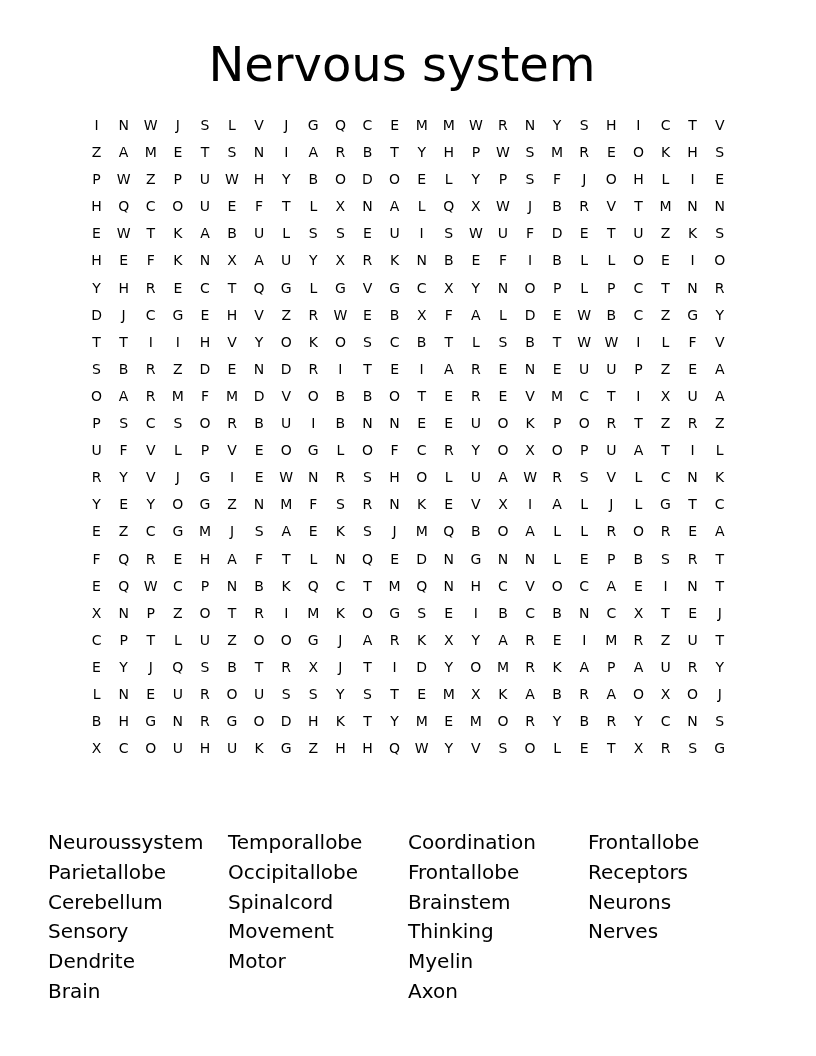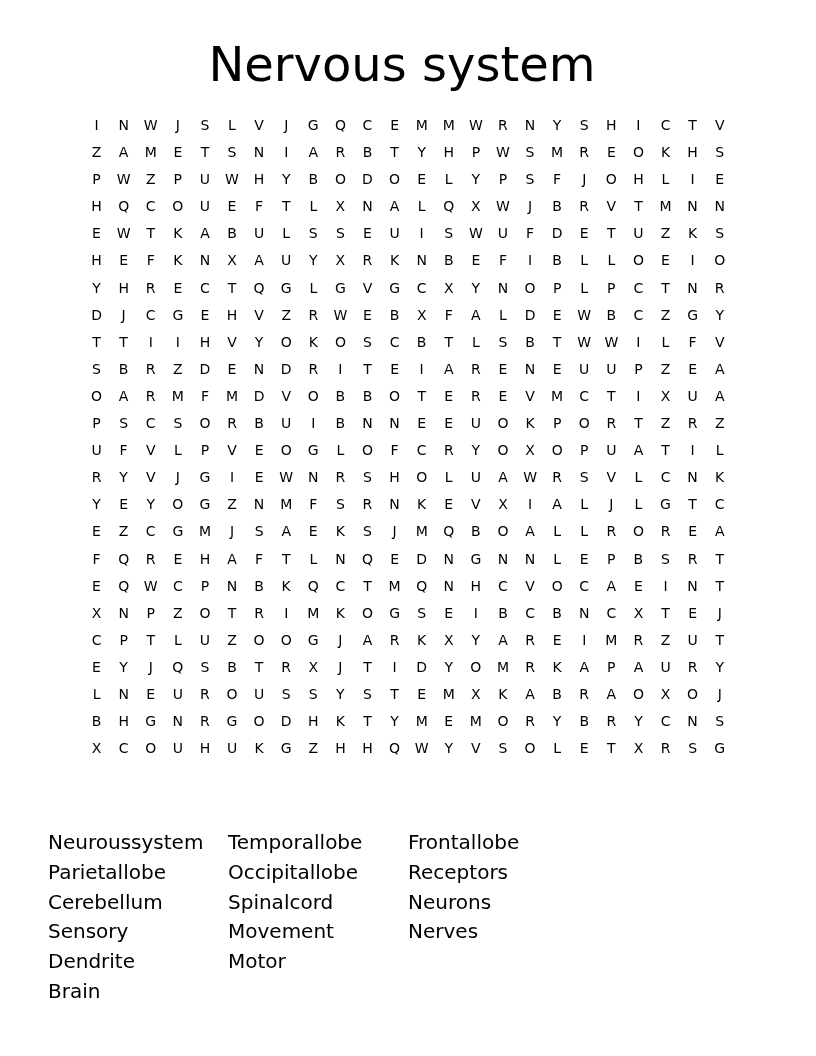--- a/index.html
+++ b/index.html
@@ -605,18 +605,26 @@
       <div class="word">Brain</div>
     </div>
     <div class="col">
       <div class="word">Temporallobe</div>
       <div class="word">Occipitallobe</div>
       <div class="word">Spinalcord</div>
       <div class="word">Movement</div>
       <div class="word">Motor</div>
     </div>
     <div class="col">
+      <div class="word">Coordination</div>
+      <div class="word">Frontallobe</div>
+      <div class="word">Brainstem</div>
+      <div class="word">Thinking</div>
+      <div class="word">Myelin</div>
+      <div class="word">Axon</div>
+    </div>
+    <div class="col">
       <div class="word">Frontallobe</div>
       <div class="word">Receptors</div>
       <div class="word">Neurons</div>
       <div class="word">Nerves</div>
     </div>
   </div>
 
 </body></html>

